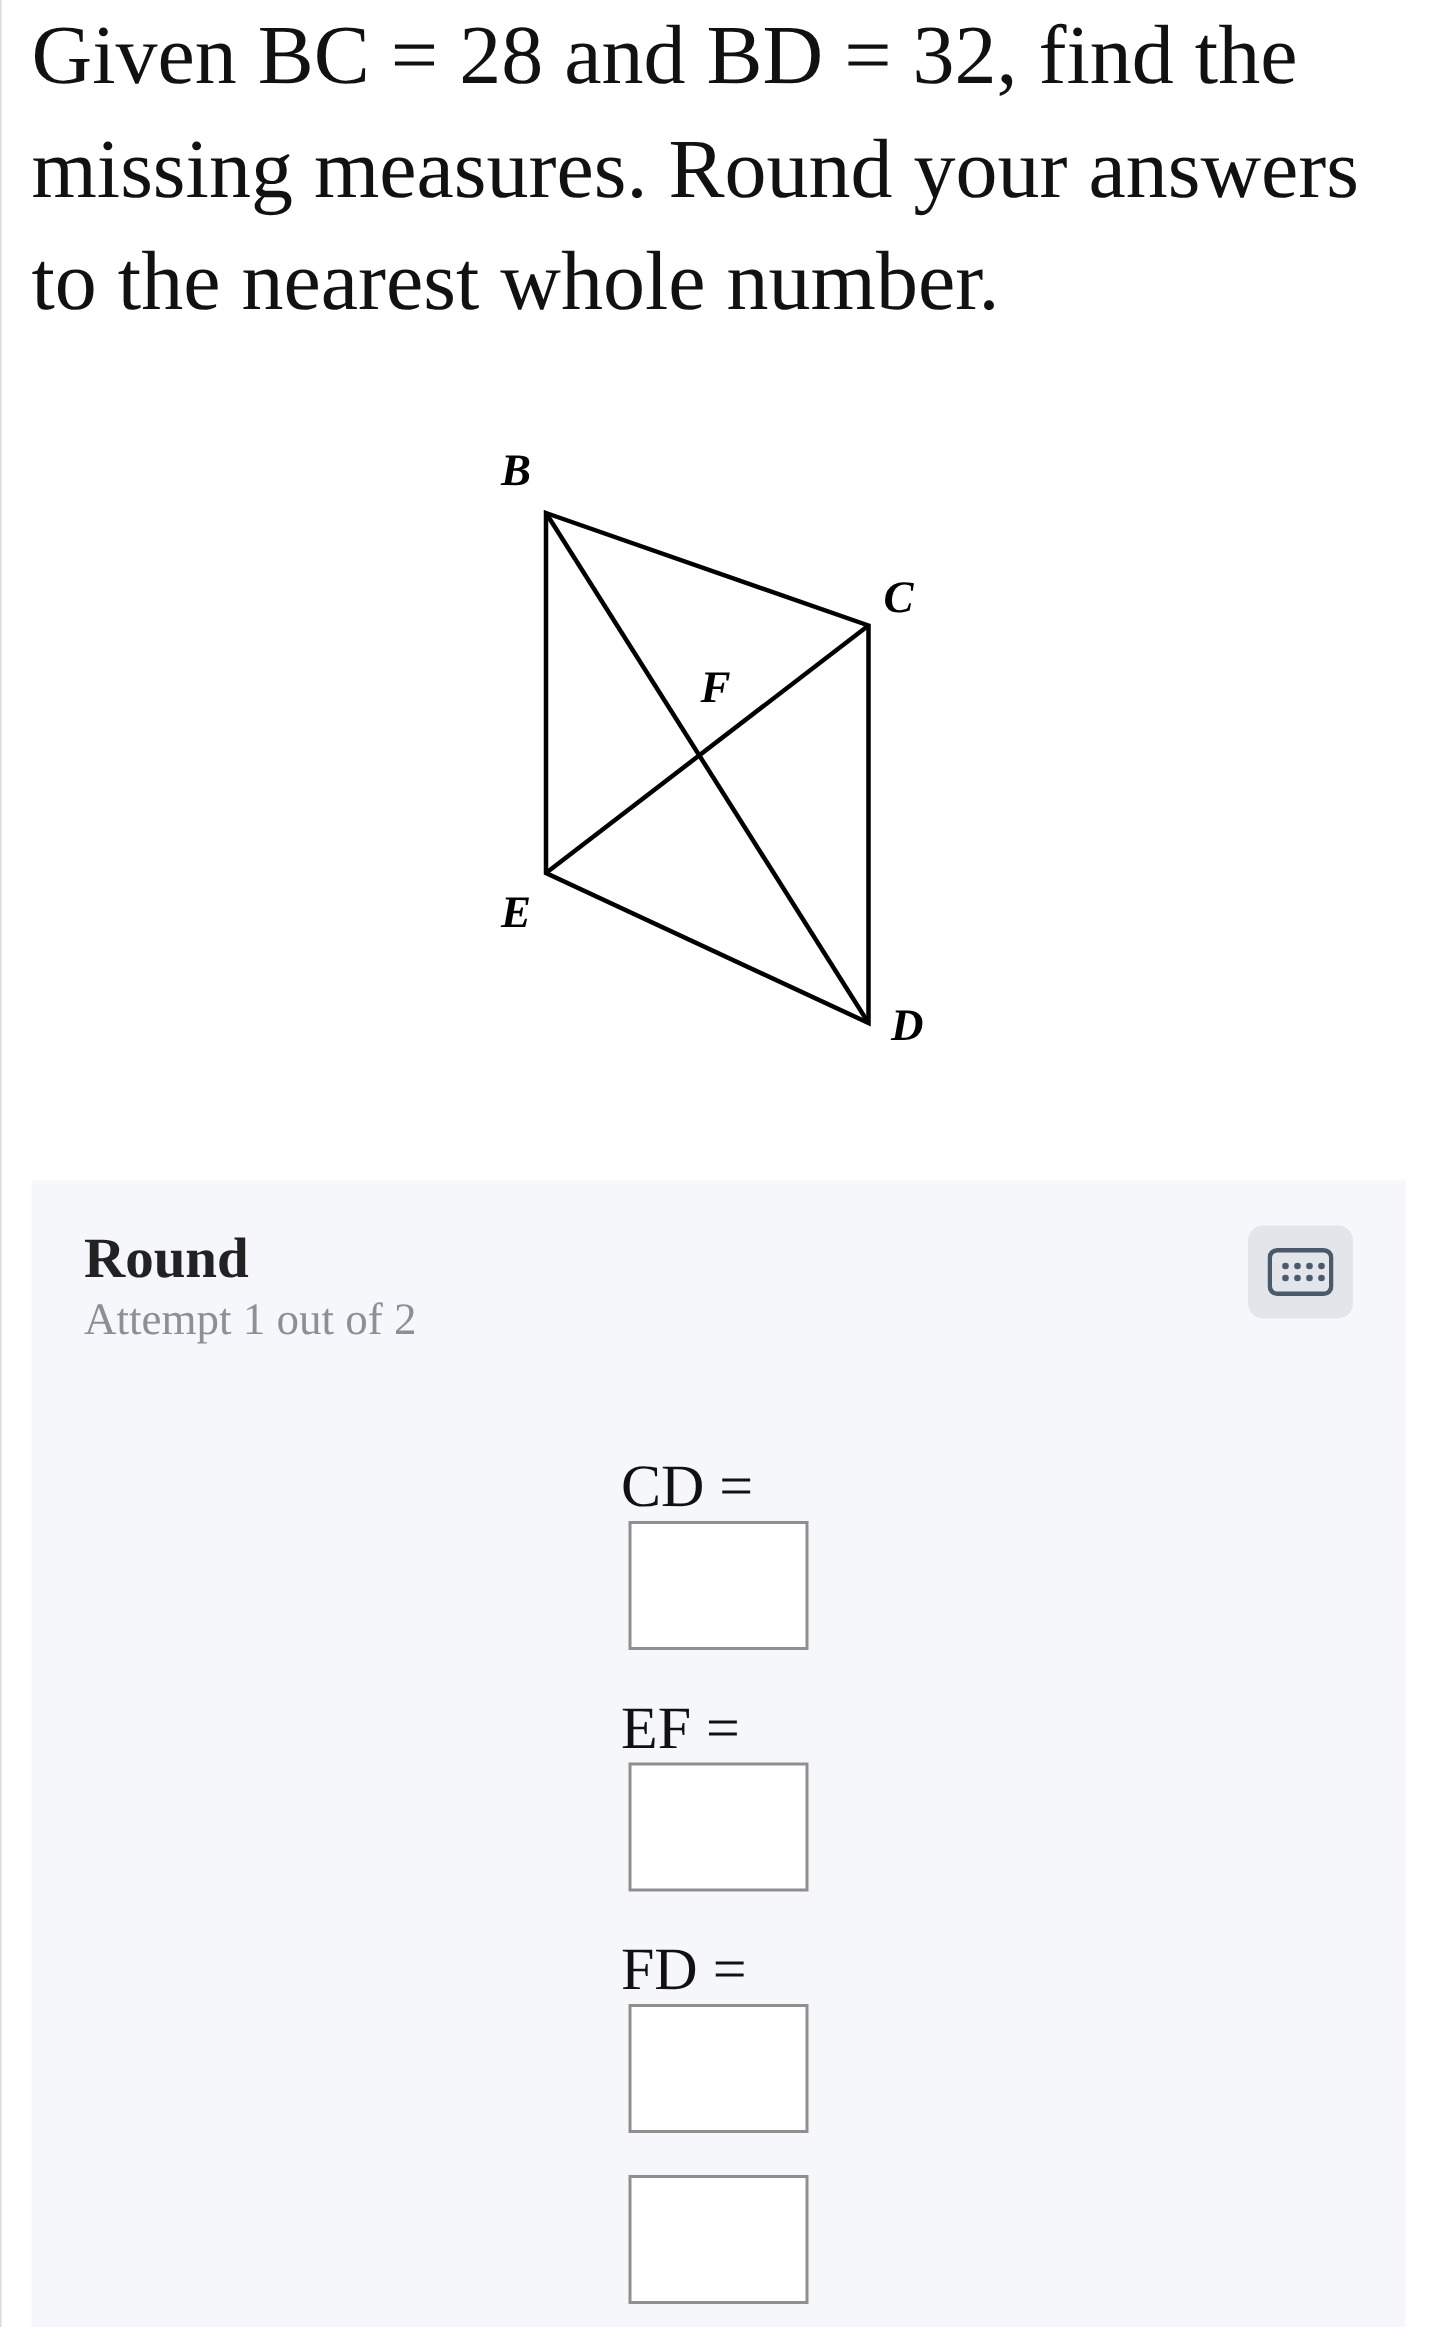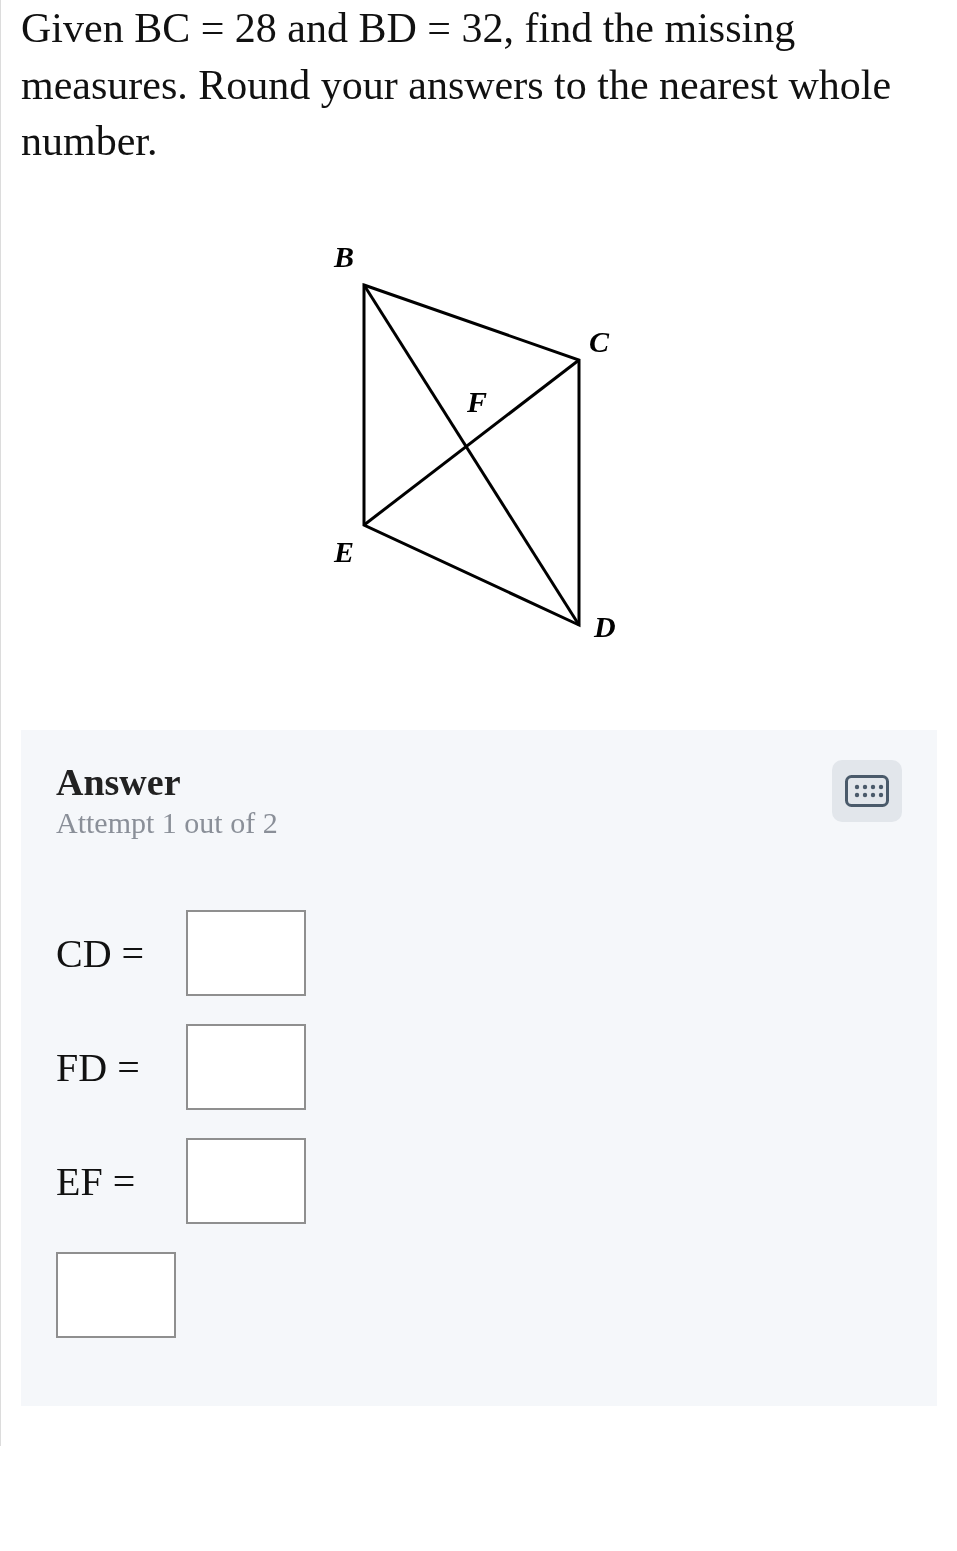--- a/index.html
+++ b/index.html
@@ -9,21 +9,21 @@
     font-family: Georgia, 'Times New Roman', serif;
     background: #ffffff;
     color: #000000;
   }
   .page {
     width: 957px;
     padding: 0 20px 40px 20px;
     border-left: 1px solid #dcdcdc;
   }
   .question-text {
-    font-size: 42px;
+    font-size: 56px;
     line-height: 1.35;
     margin: 0 0 20px 0;
     font-family: Georgia, serif;
     color: #111;
   }
   .figure-wrap {
     display: flex;
     justify-content: center;
     padding: 40px 0 60px 0;
   }
@@ -78,20 +78,21 @@
   .answer-rows {
     margin-top: 70px;
   }
   .answer-row {
     display: flex;
     align-items: center;
     margin-bottom: 28px;
     font-family: 'Times New Roman', serif;
     font-size: 40px;
     color: #111;
+    flex-direction: column;
   }
   .answer-row .label {
     min-width: 130px;
   }
   .answer-input {
     width: 120px;
     height: 86px;
     border: 2px solid #8f8f8f;
     background: #fff;
     font-size: 32px;
@@ -120,21 +121,21 @@
       <div class="vertex-label" style="left:310px; top:95px;">C</div>
       <div class="vertex-label" style="left:315px; top:380px;">D</div>
       <div class="vertex-label" style="left:55px; top:305px;">E</div>
       <div class="vertex-label" style="left:188px; top:155px;">F</div>
     </div>
   </div>
 
   <div class="answer-panel">
     <div class="answer-header">
       <div>
-        <div class="answer-title">Answer</div>
+        <div class="answer-title">Round</div>
         <div class="attempt-line">Attempt 1 out of 2</div>
       </div>
       <div class="keypad-btn">
         <svg width="44" height="32" viewBox="0 0 44 32">
           <rect x="1.5" y="1.5" width="41" height="29" rx="5" ry="5" fill="none" stroke="#4a5a6a" stroke-width="3"></rect>
           <circle cx="12" cy="12" r="2.2" fill="#4a5a6a"></circle>
           <circle cx="20" cy="12" r="2.2" fill="#4a5a6a"></circle>
           <circle cx="28" cy="12" r="2.2" fill="#4a5a6a"></circle>
           <circle cx="36" cy="12" r="2.2" fill="#4a5a6a"></circle>
           <circle cx="12" cy="20" r="2.2" fill="#4a5a6a"></circle>
@@ -146,26 +147,26 @@
     </div>
 
     <div class="answer-rows">
 
       <div class="answer-row">
         <span class="label">CD =</span>
         <input class="answer-input" type="text" value="" style="">
       </div>
 
       <div class="answer-row">
-        <span class="label">FD =</span>
+        <span class="label">EF =</span>
         <input class="answer-input" type="text" value="" style="">
       </div>
 
       <div class="answer-row">
-        <span class="label">EF =</span>
+        <span class="label">FD =</span>
         <input class="answer-input" type="text" value="" style="">
       </div>
 
       <div class="answer-row">
         <input class="answer-input" type="text" value="" style="">
       </div>
 
     </div>
   </div>
 

